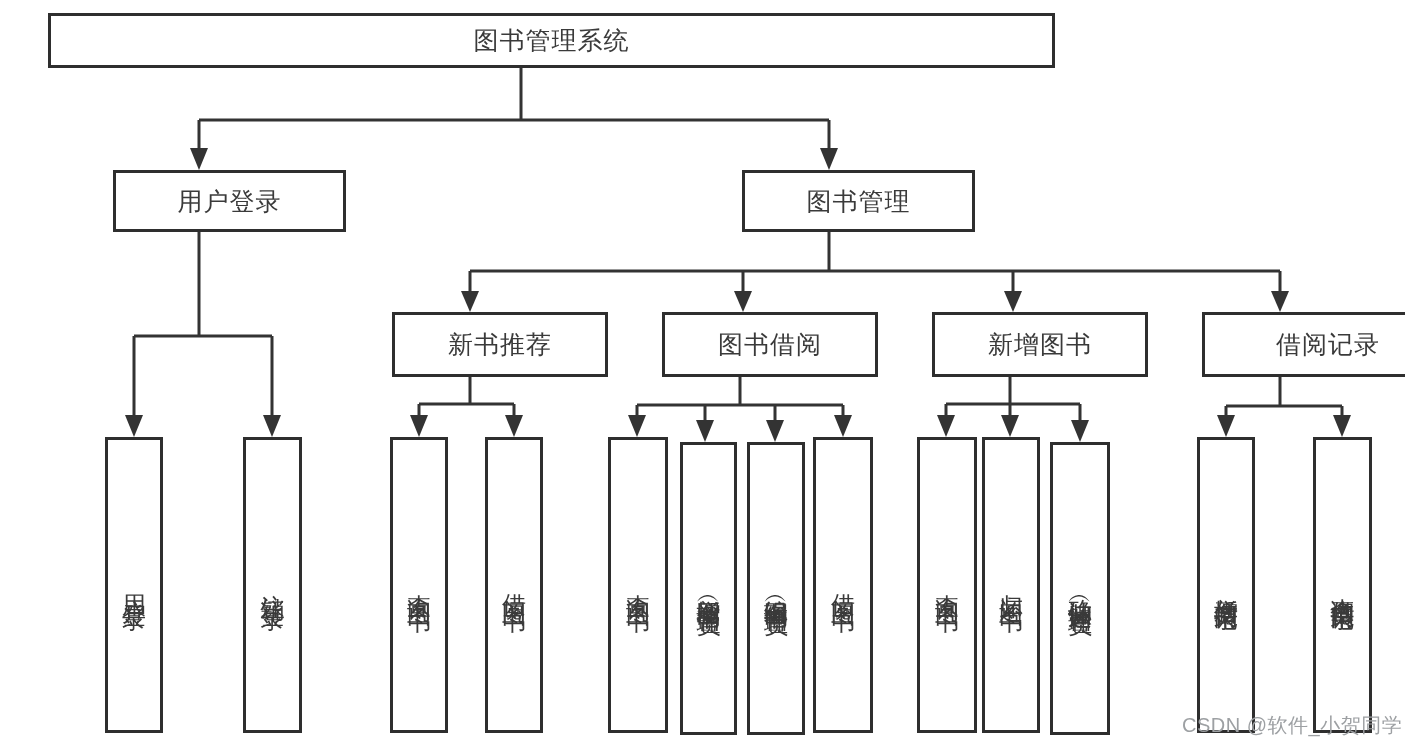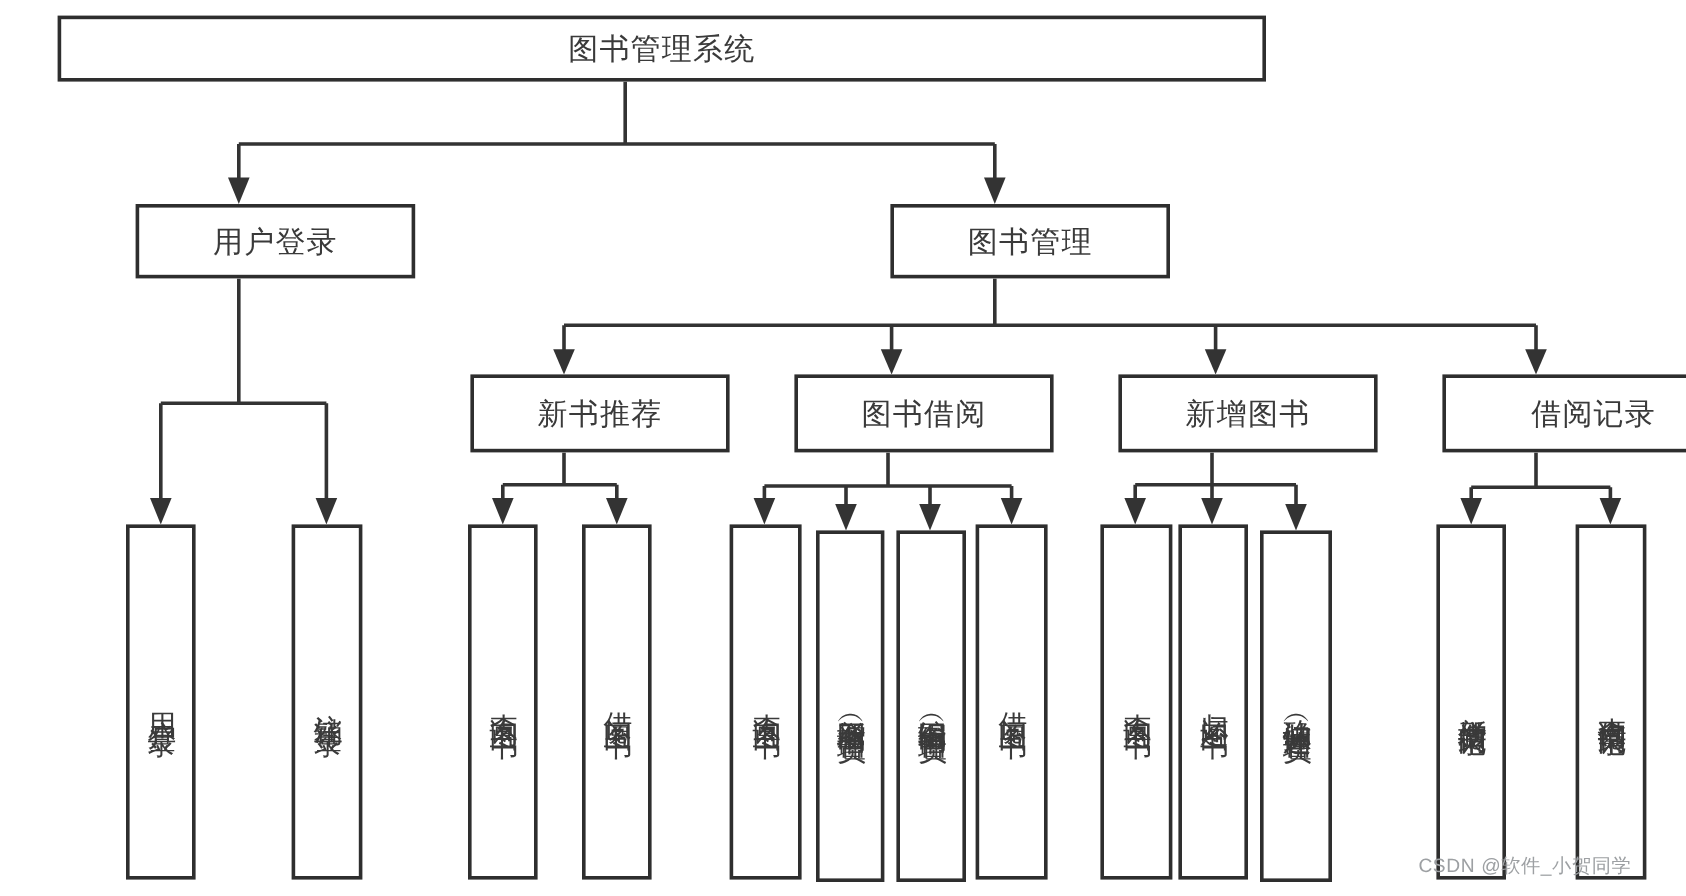--- a/index.html
+++ b/index.html
@@ -47,21 +47,21 @@
     line-height: 1.0;
     text-align: center;
   }
   .node.leaf.tight {
     letter-spacing: 2px;
   }
   .watermark {
     position: absolute;
     left: 1182px;
     top: 712px;
-    font-size: 16px;
+    font-size: 20px;
     color: #9da0a3;
     white-space: nowrap;
     z-index: 3;
     letter-spacing: 0.5px;
   }
 </style>
 </head>
 <body>
 
 <div class="canvas">

